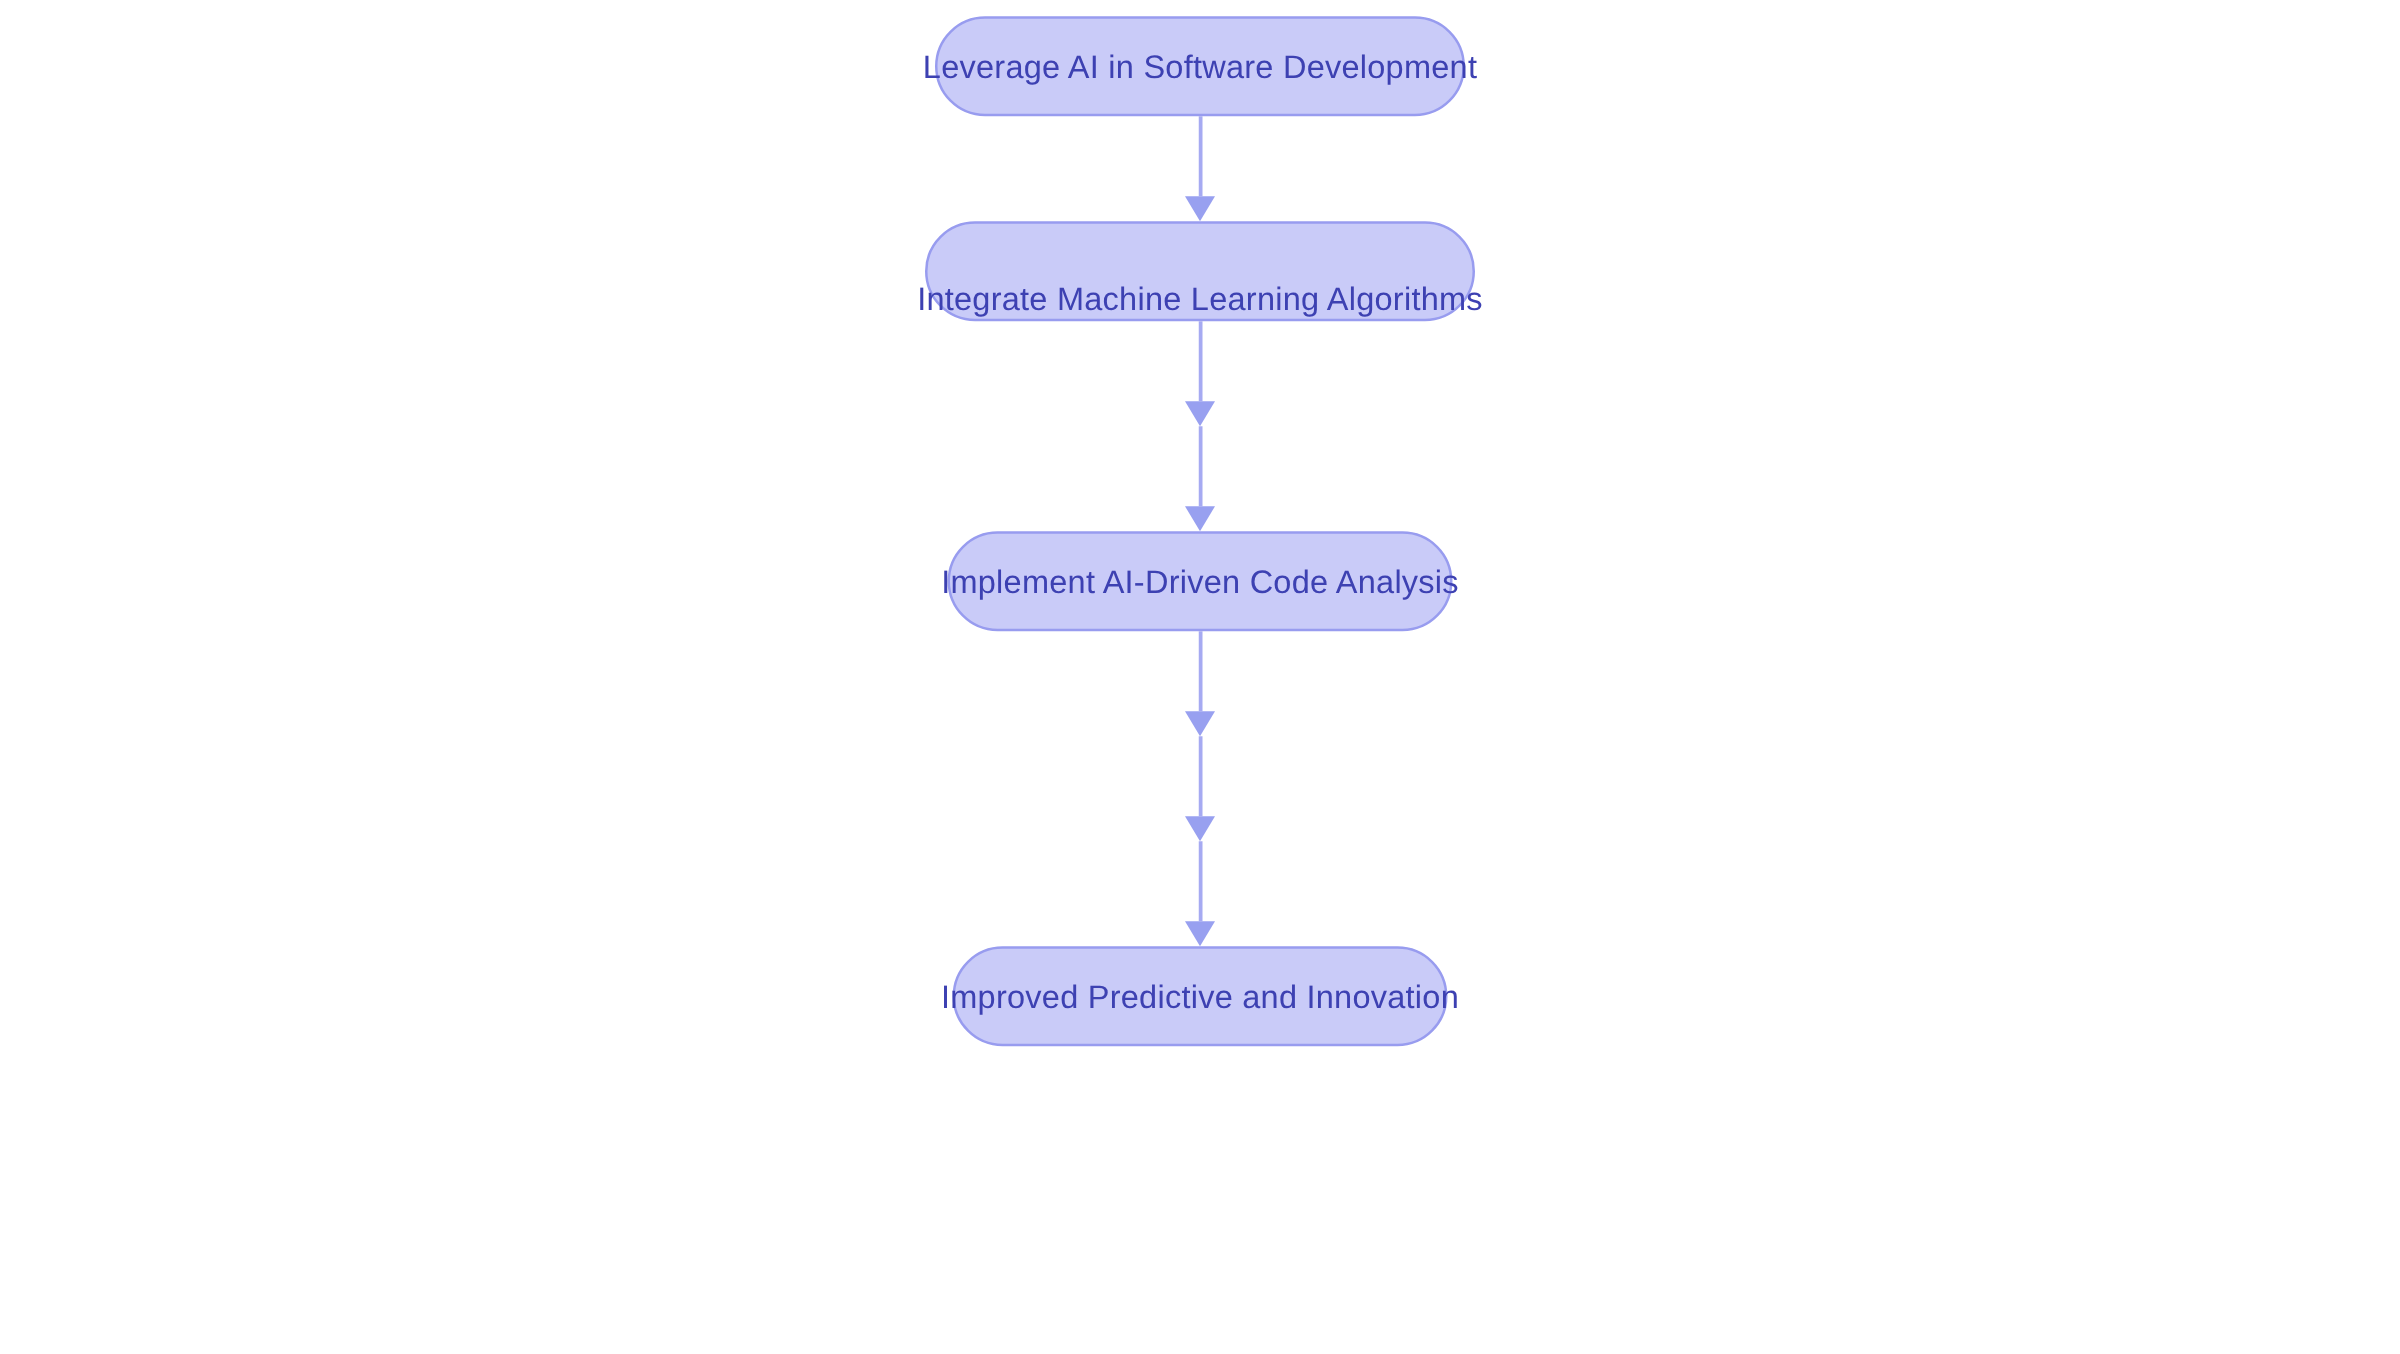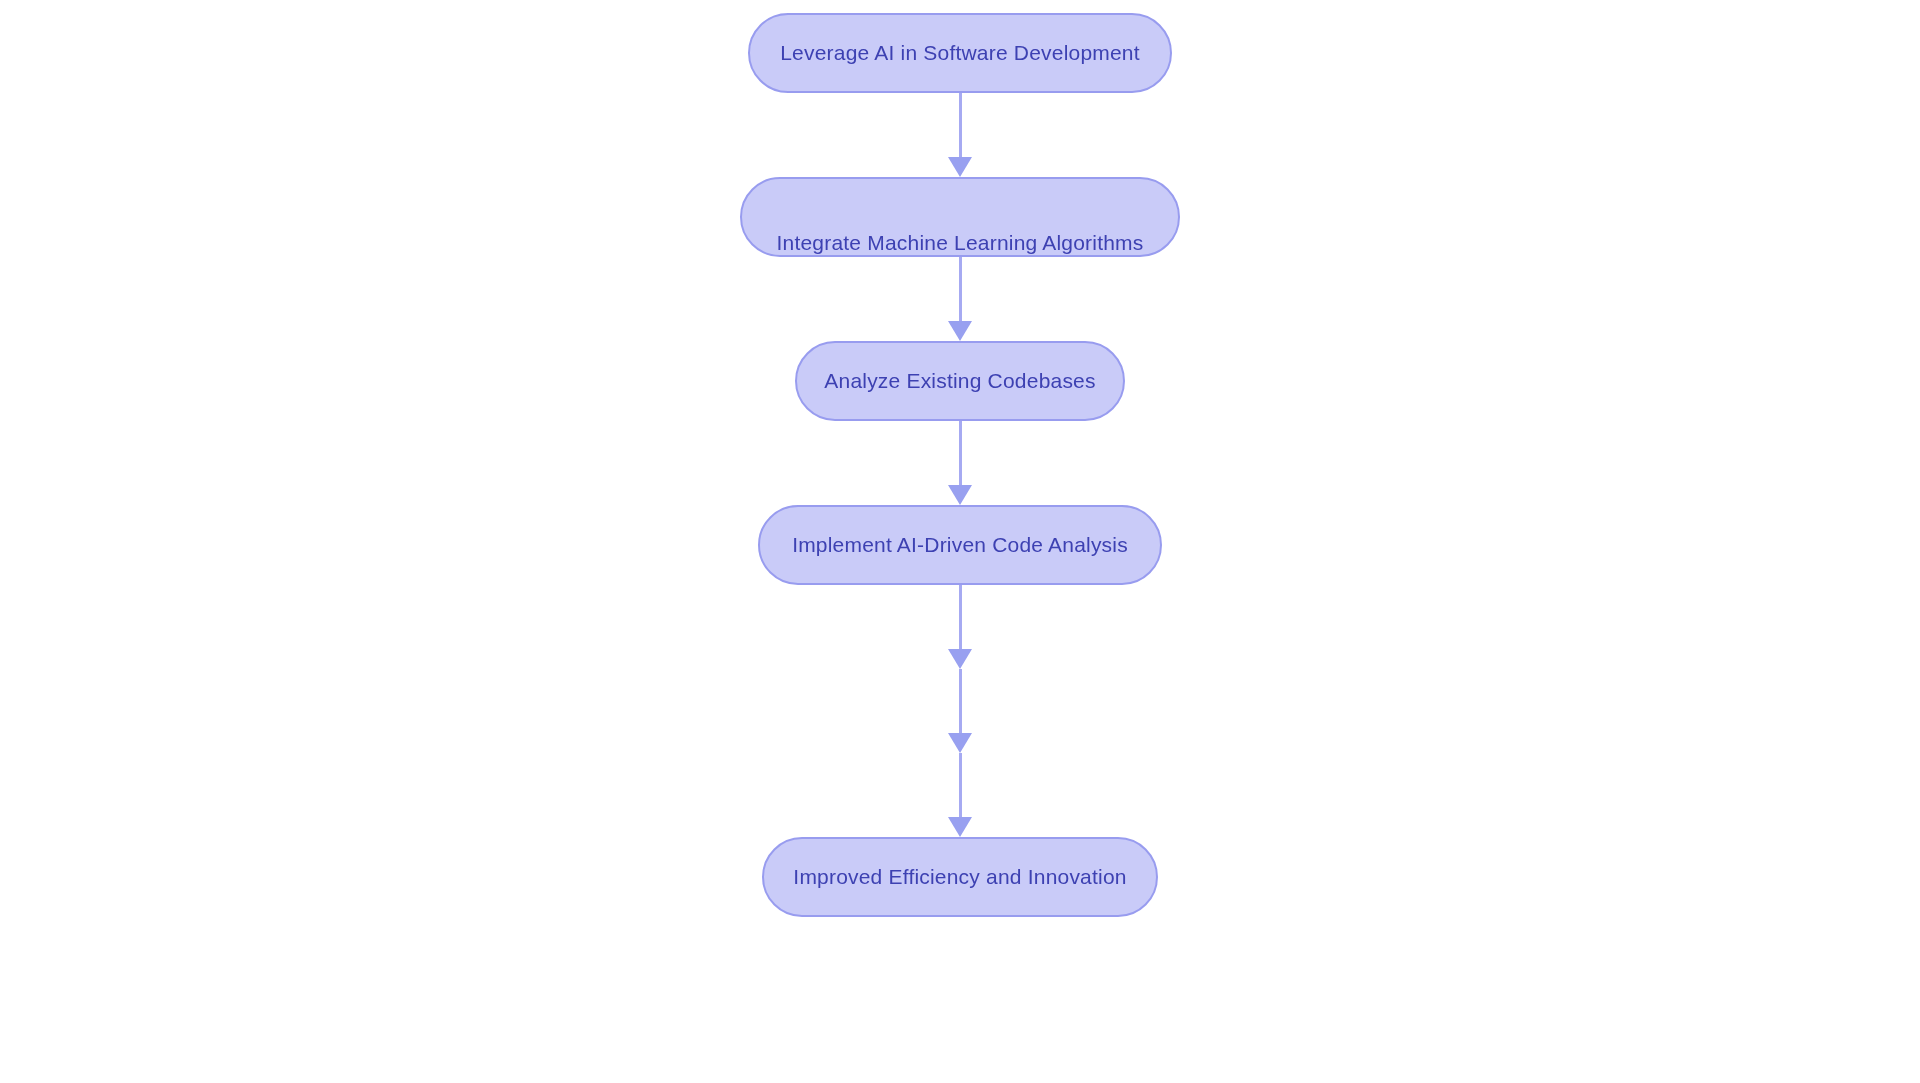--- a/index.html
+++ b/index.html
@@ -30,21 +30,21 @@
     box-sizing: border-box;
     border-radius: 40px;
     background: var(--node-fill, #c9cbf8);
     border: 2px solid var(--node-border, #989cef);
     display: flex;
     align-items: center;
     justify-content: center;
   }
   .node .label {
     color: var(--node-text, #3d41b2);
-    font-size: 21px;
+    font-size: 26px;
     letter-spacing: 0.2px;
     white-space: nowrap;
   }
   .n1 { width: 424px; }
   .n2 { width: 440px; align-items: flex-end; }
   .n3 { width: 330px; }
   .n4 { width: 404px; }
   .n5 { width: 320px; }
   .n6 { width: 398px; }
   .n7 { width: 396px; }
@@ -86,23 +86,20 @@
 
   <div class="node n2">
     <span class="label">Integrate Machine Learning Algorithms</span>
   </div>
 
   <div class="arrow">
     <span class="arrow-line"></span>
     <span class="arrow-head"></span>
   </div>
 
-  <div class="node n3">
-    <span class="label">Analyze Existing Codebases</span>
-  </div>
 
   <div class="arrow">
     <span class="arrow-line"></span>
     <span class="arrow-head"></span>
   </div>
 
   <div class="node n4">
     <span class="label">Implement AI-Driven Code Analysis</span>
   </div>
 
@@ -117,16 +114,16 @@
     <span class="arrow-head"></span>
   </div>
 
 
   <div class="arrow">
     <span class="arrow-line"></span>
     <span class="arrow-head"></span>
   </div>
 
   <div class="node n7">
-    <span class="label">Improved Efficiency and Innovation</span>
+    <span class="label">Improved Predictive and Innovation</span>
   </div>
 
 </div>
 
 </body></html>

